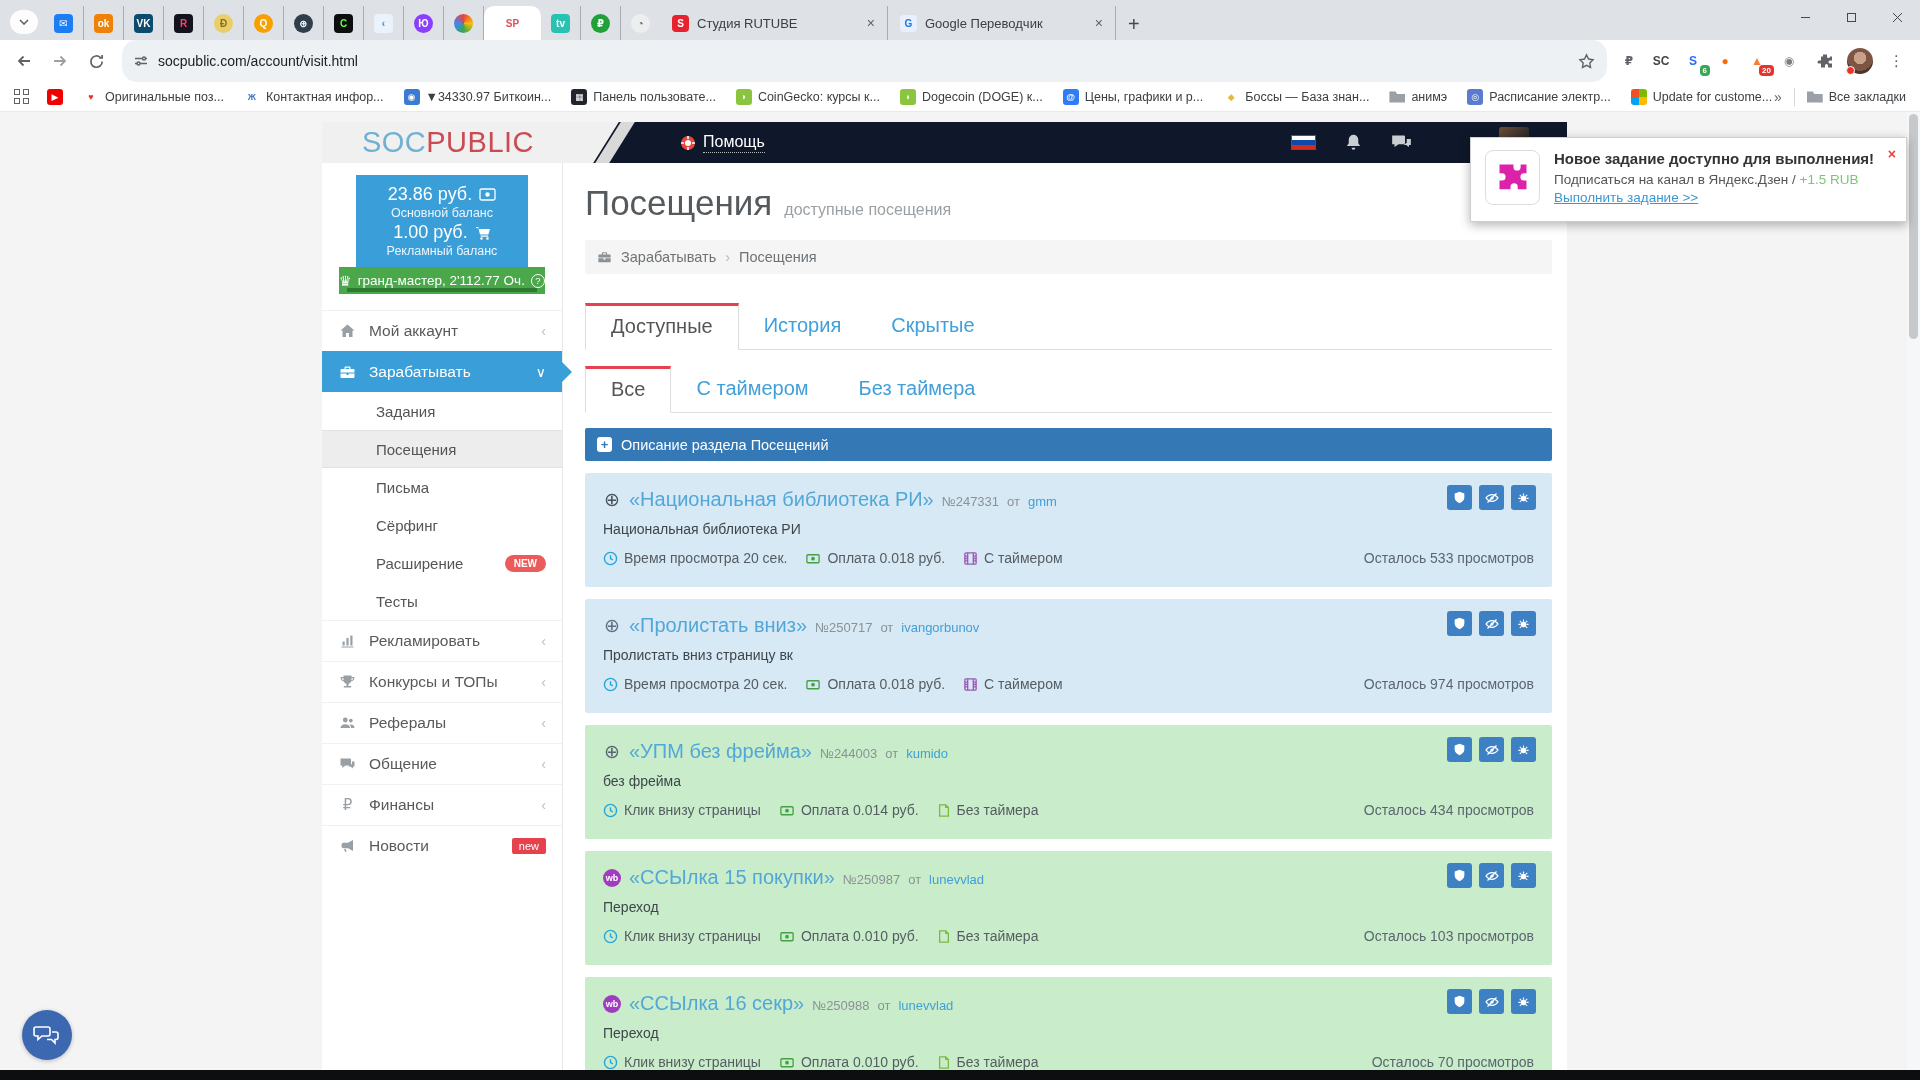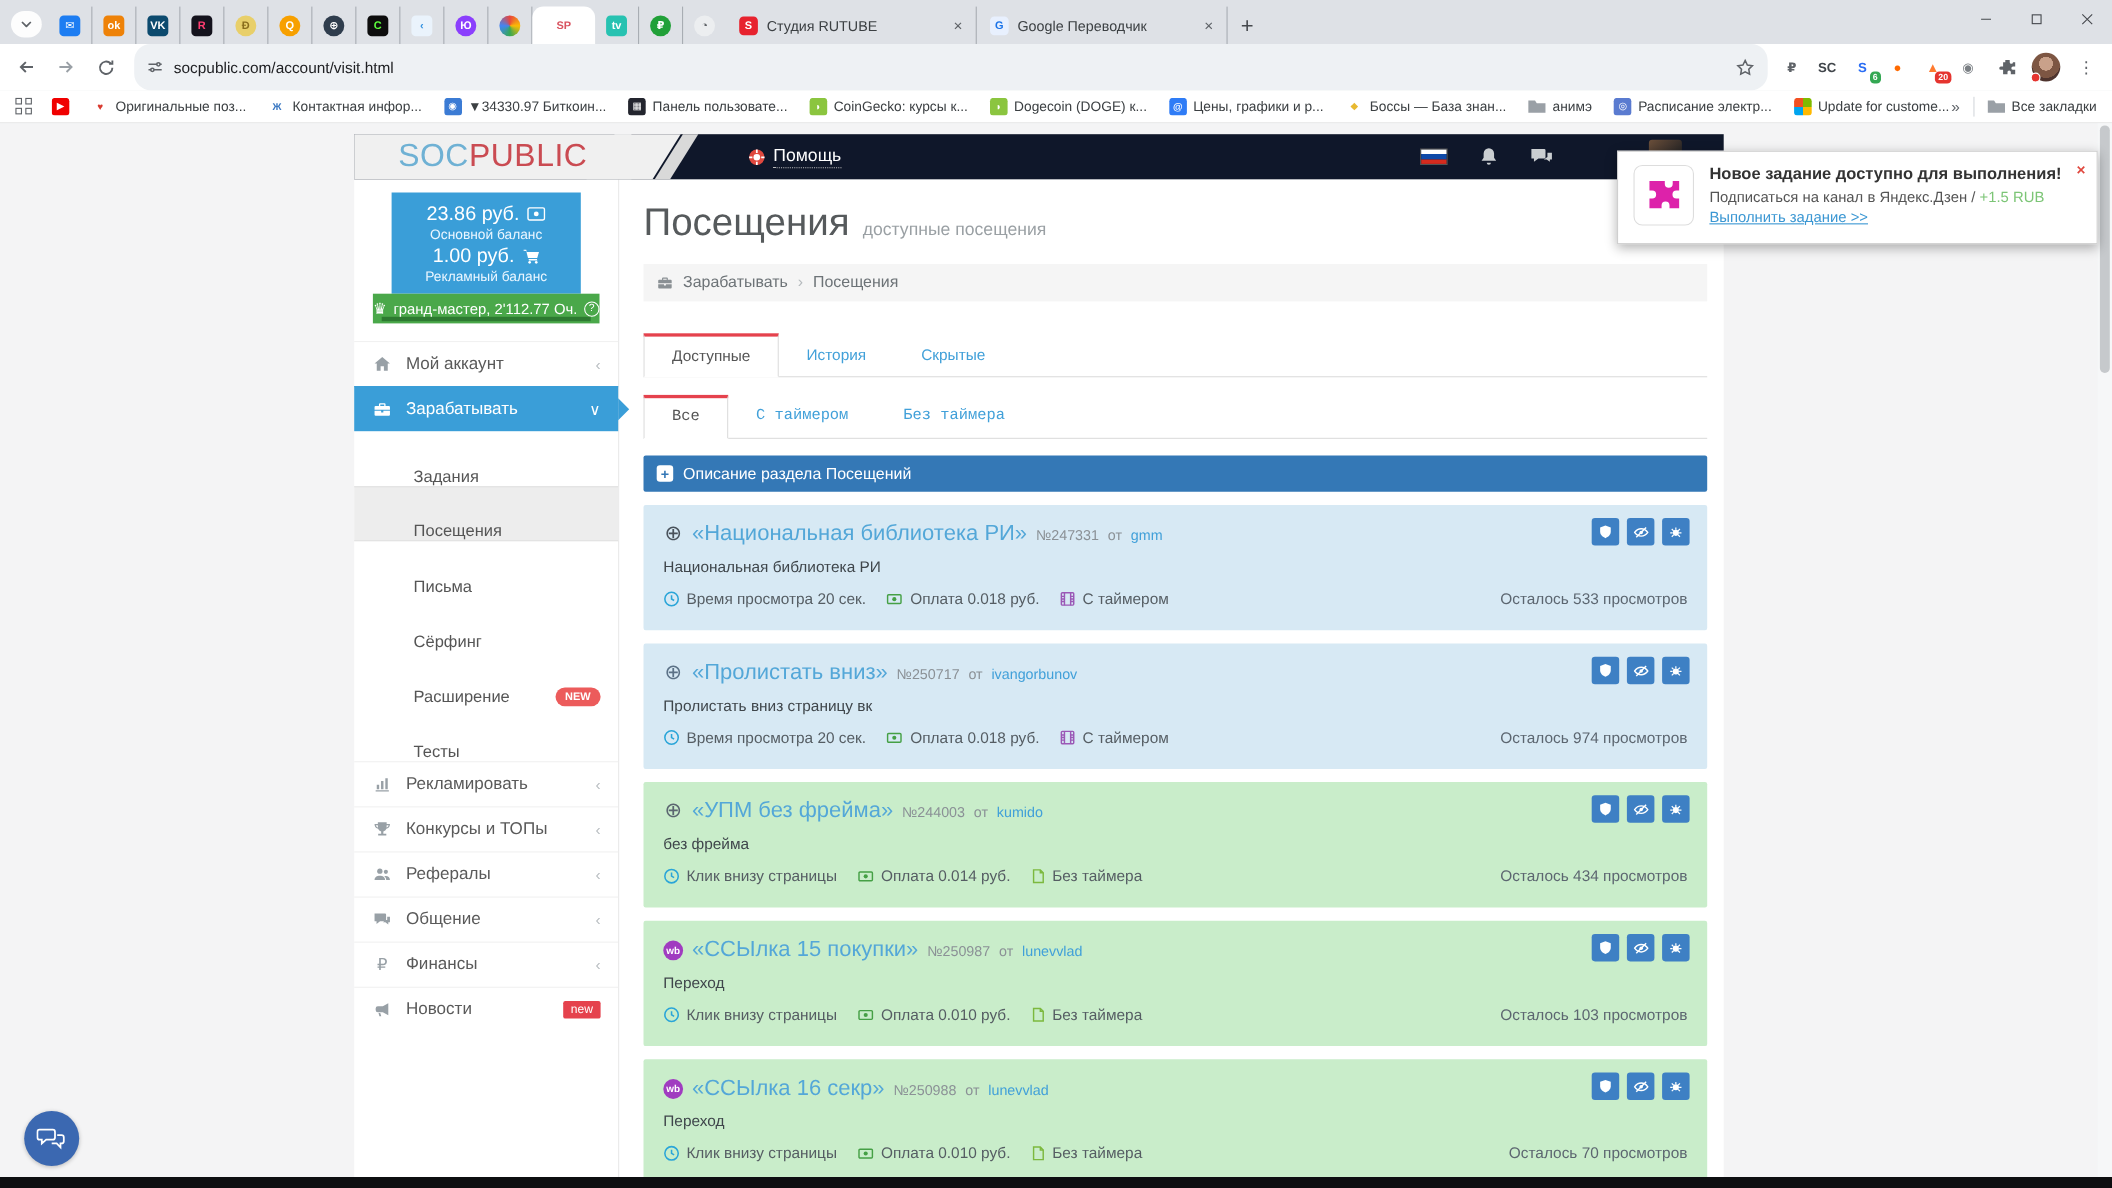--- a/index.html
+++ b/index.html
@@ -104,35 +104,35 @@
     color:#5a5a5a; font-size:15.5px; border-top:1px solid #f1f1f1; }
   .mitem .micon { width:19px; color:#98a0a6; display:flex; justify-content:center; flex:none; font-size:15px; }
   .mitem .chev { margin-left:auto; color:#b9bec2; font-size:14px; }
   .mitem.active { background:#3a9ed8; color:#fff; border-top-color:#3a9ed8; z-index:3; }
   .mitem.active .micon, .mitem.active .chev { color:#fff; }
   .mitem.active::after { content:""; position:absolute; right:-10px; top:50%; margin-top:-10px;
     border-top:10px solid transparent; border-bottom:10px solid transparent; border-left:10px solid #3a9ed8; }
   .badge { margin-left:auto; background:#ec5b5b; color:#fff; font-size:10px; font-weight:bold; padding:3px 9px; border-radius:10px; }
   .badge.square { border-radius:2px; background:#e5424d; font-weight:normal; font-size:11px; padding:2px 7px; }
   .badge:empty { display:none; }
-  .submenu .sitem { height:50px; display:flex; align-items:flex-end; padding:0 16px 0 54px; font-size:15px; color:#555; }
+  .submenu .sitem { height:38px; display:flex; align-items:center; padding:0 16px 0 54px; font-size:15px; color:#555; }
   .submenu .sitem.active { background:#ededed; border-top:1px solid #e2e2e2; border-bottom:1px solid #e2e2e2; }
 
   .main { flex:1; background:#fff; padding:20px 15px 0 22px; min-width:0; }
   .ptitle { display:flex; align-items:baseline; gap:12px; }
   .ptitle h1 { font-size:35px; font-weight:normal; color:#565a5c; }
   .ptitle .sub { font-size:16px; color:#9aa0a4; }
   .crumbs { margin-top:17px; height:34px; background:#f5f5f5; display:flex; align-items:center; gap:9px; padding:0 12px;
     font-size:14.5px; color:#6d7377; }
   .crumbs .sep { color:#b5babd; }
   .tabsrow { margin-top:28px; border-bottom:1px solid #ddd; display:flex; }
-  .tabsrow .tab { padding:11px 25px; font-size:14px; color:#41a0d9; position:relative; top:1px; }
+  .tabsrow .tab { padding:11px 25px; font-size:20px; color:#41a0d9; position:relative; top:1px; }
   .tabsrow .tab.active { background:#fff; color:#555; border:1px solid #ddd; border-top:3px solid #e5424d;
     border-bottom:1px solid #fff; padding-top:9px; }
-  .subtabs { margin-top:15px;font-family:Liberation Mono, monospace; }
+  .subtabs { margin-top:15px; }
   .banner { margin-top:15px; height:33px; background:#3478b6; color:#fff; font-size:14.5px;
     display:flex; align-items:center; gap:9px; padding:0 12px; border-radius:2px; }
   .plus-sq { width:15px; height:15px; background:#fff; border-radius:3px; color:#3478b6; font-weight:bold;
     font-size:13px; display:flex; align-items:center; justify-content:center; line-height:1; }
 
   .task { position:relative; margin-top:12px; height:114px; padding:15px 18px; border-radius:2px; }
   .task.blue { background:#d7e9f4; }
   .task.green { background:#c9edca; }
   .trow1 { display:flex; align-items:baseline; gap:8px; }
   .ticon { width:18px; height:18px; border-radius:50%; display:inline-flex; align-items:center; justify-content:center;

